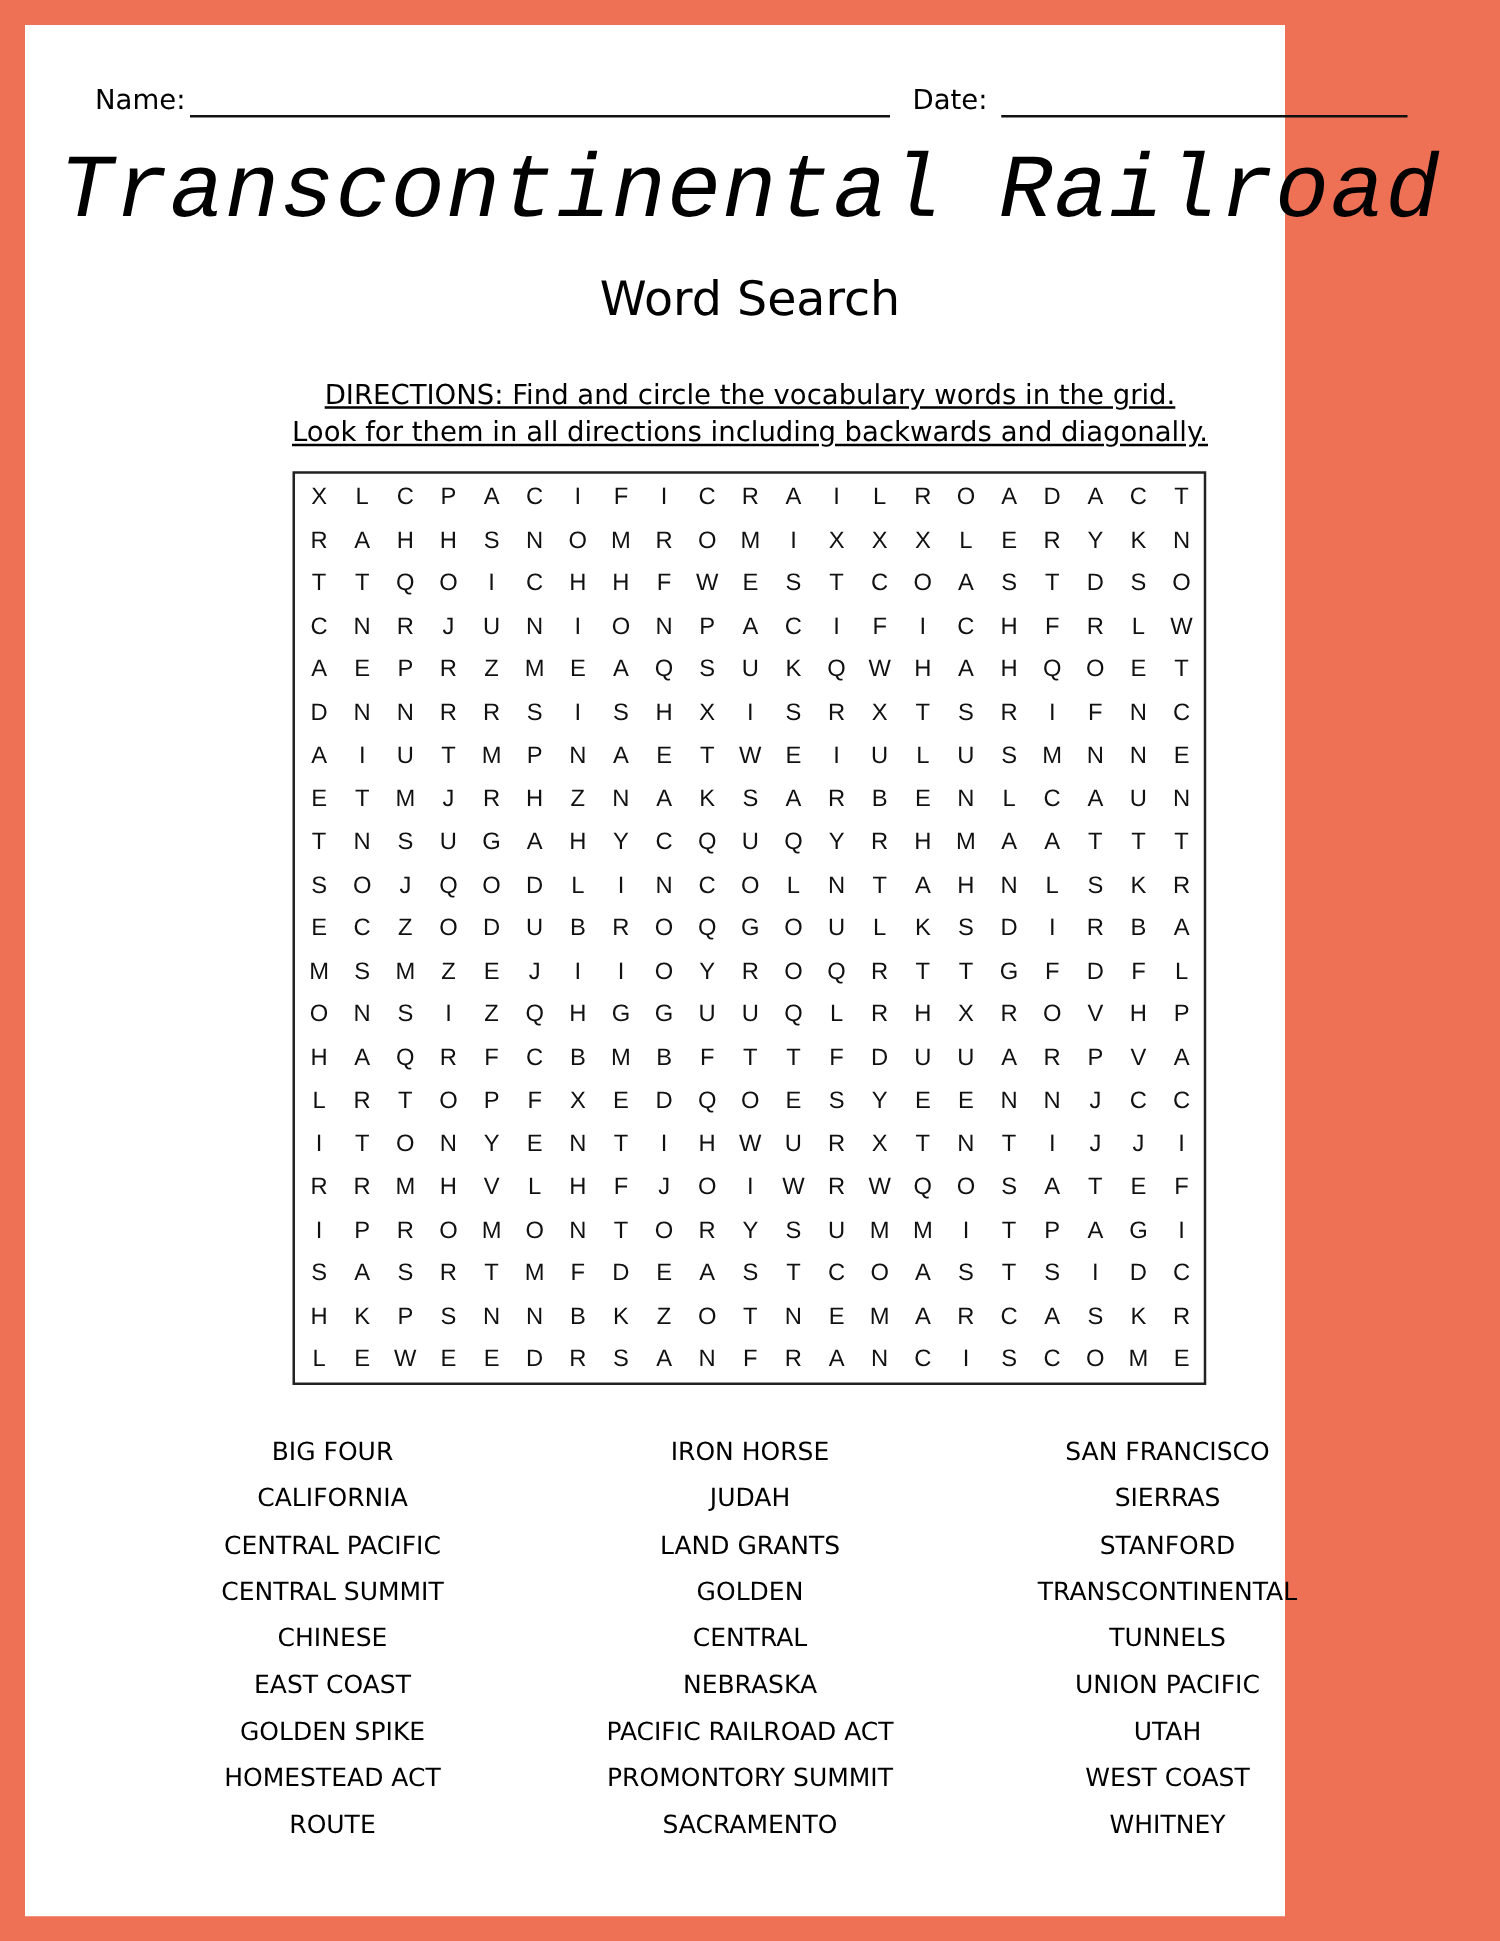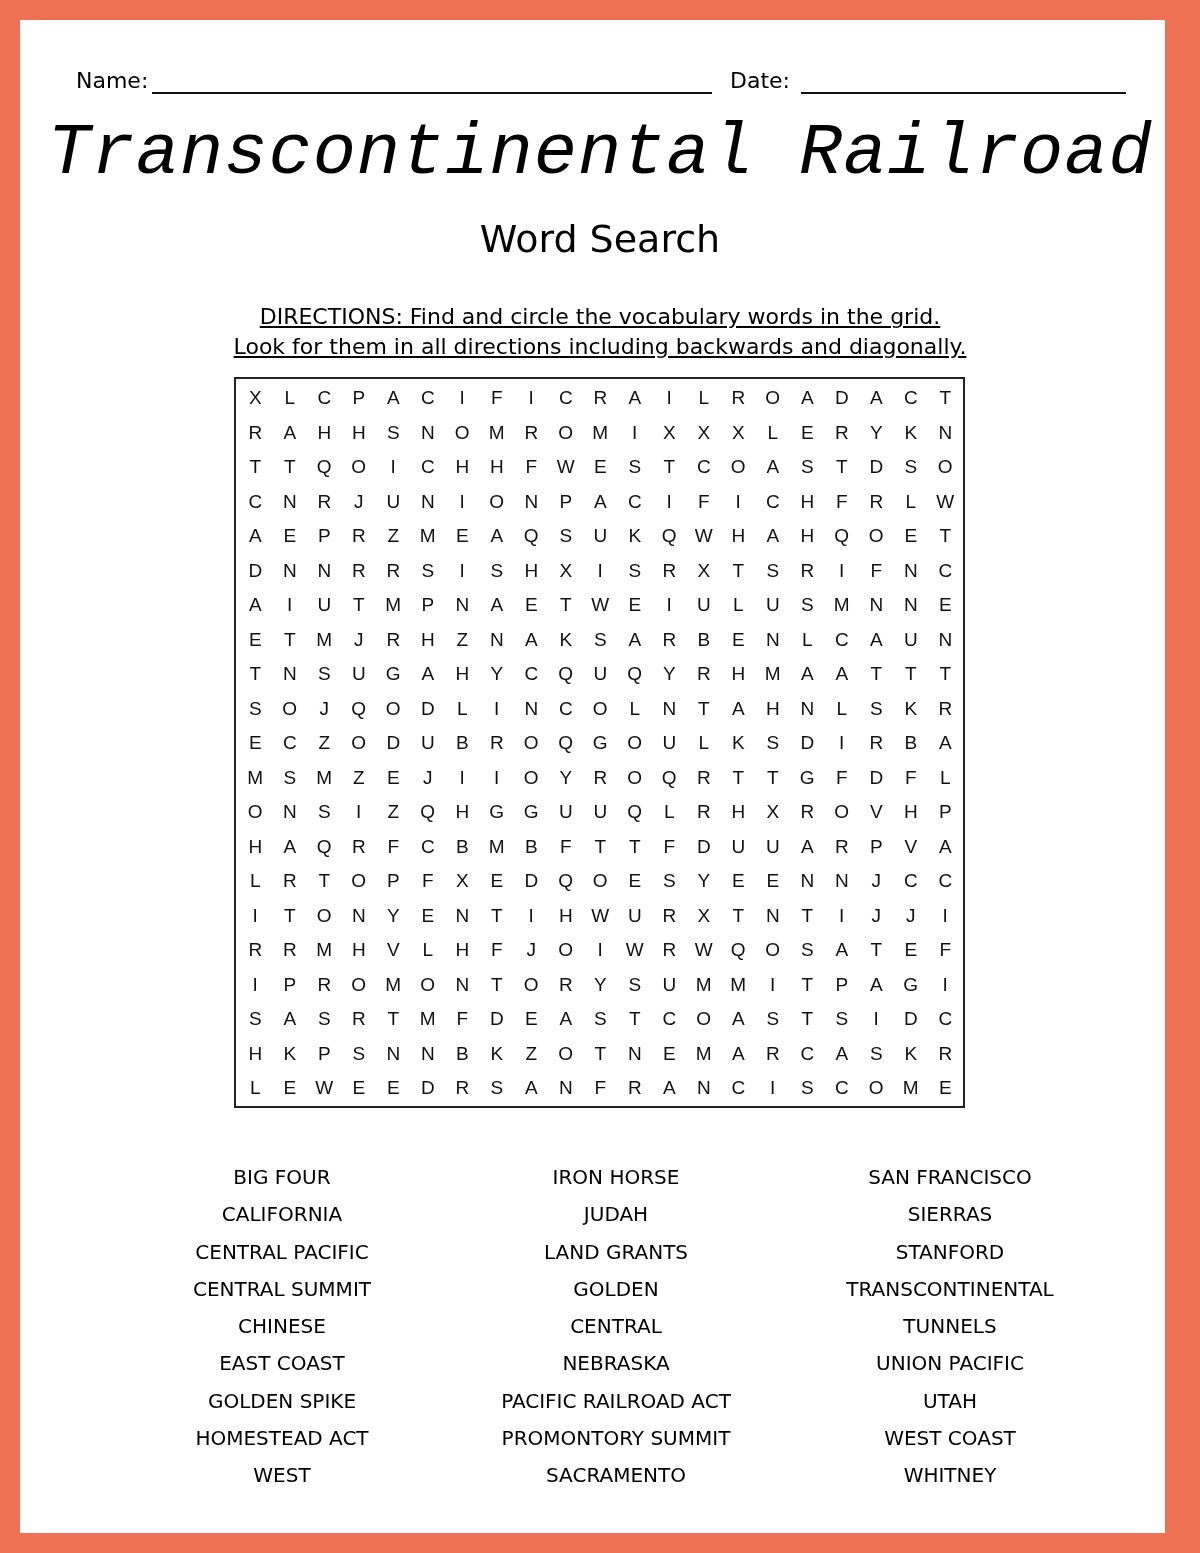--- a/index.html
+++ b/index.html
@@ -1,21 +1,21 @@
 <!DOCTYPE html>
 <html><head>
   <meta charset="utf-8">
   <style>
     * { box-sizing: border-box; margin: 0; padding: 0; }
     html, body { width: 1200px; height: 1553px; background: #EE7055; overflow: hidden; }
     body { position: relative; }
     .page {
       position: absolute;
       left: 20px; top: 20px;
-      width: 1145px; height: 1513px;
+      width: 1008px; height: 1513px;
       background: #ffffff;
       color: #000;
     }
     .namebar {
       position: absolute;
       left: 56px; top: 48px;
       width: 1050px; height: 30px;
       font-family: "DejaVu Sans", sans-serif;
       font-size: 22px;
     }
@@ -58,23 +58,22 @@
     .grid-row { display: flex; height: 34.5px; }
     .cell {
       width: 34.5px; height: 34.5px;
       display: flex; align-items: center; justify-content: center;
       font-family: "Liberation Sans", sans-serif;
       font-size: 19px;
       color: #111;
     }
     .wordlist {
       position: absolute;
-      left: 16px; top: 1126px; width: 1160px;
+      left: 0; top: 1126px; width: 1160px;
       display: flex;
-      margin-top: 16px;
     }
     .word-col { flex: 0 0 auto; display: flex; flex-direction: column; align-items: center; }
     .word {
       font-family: "DejaVu Sans", sans-serif;
       font-size: 20px;
       height: 37.3px;
       line-height: 30px;
       white-space: nowrap;
       letter-spacing: 0px;
     }
@@ -595,21 +594,21 @@
   <div class="wordlist">
     <div class="word-col" id="wcol0" style="width:492px; margin-left:0;">
         <div class="word">BIG FOUR</div>
         <div class="word">CALIFORNIA</div>
         <div class="word">CENTRAL PACIFIC</div>
         <div class="word">CENTRAL SUMMIT</div>
         <div class="word">CHINESE</div>
         <div class="word">EAST COAST</div>
         <div class="word">GOLDEN SPIKE</div>
         <div class="word">HOMESTEAD ACT</div>
-        <div class="word">WEST</div>
+        <div class="word">ROUTE</div>
       </div>
     <div class="word-col" id="wcol1" style="width:176px;">
         <div class="word">IRON HORSE</div>
         <div class="word">JUDAH</div>
         <div class="word">LAND GRANTS</div>
         <div class="word">GOLDEN</div>
         <div class="word">CENTRAL</div>
         <div class="word">NEBRASKA</div>
         <div class="word">PACIFIC RAILROAD ACT</div>
         <div class="word">PROMONTORY SUMMIT</div>

